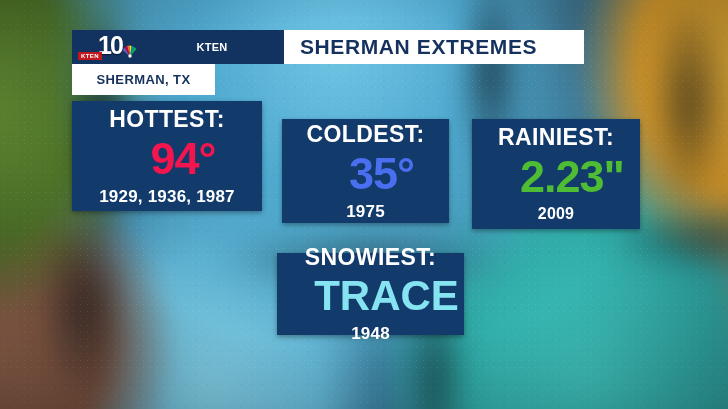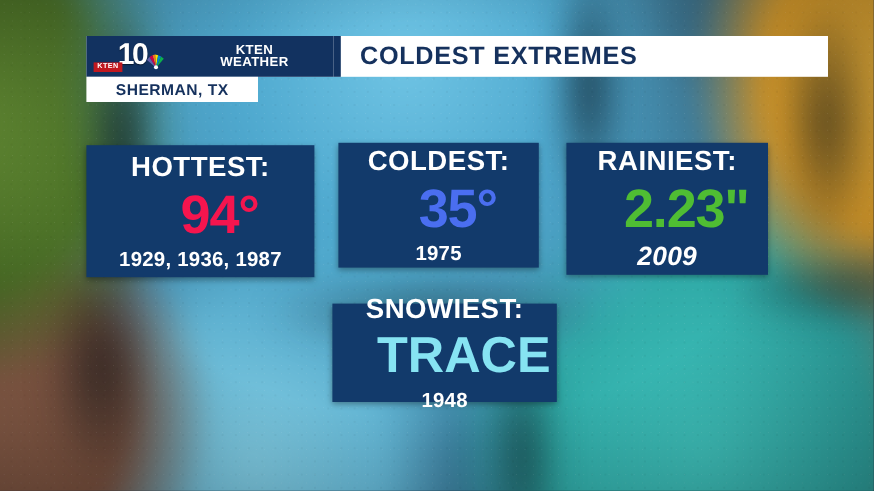--- a/index.html
+++ b/index.html
@@ -59,21 +59,21 @@
     inset:0;
   }
   #bg .vignette {
     position:absolute; inset:0;
     background:radial-gradient(ellipse at 50% 45%, rgba(0,0,0,0) 52%, rgba(0,0,0,.28) 100%);
   }
 
   
   #header {
     position:absolute; left:72px; top:30px;
-    width:618px; height:34px;
+    width:512px; height:34px;
     background:#ffffff;
     z-index:3;
     display:flex; align-items:stretch;
   }
   #logo-block {
     width:206px; height:100%;
     background:#123260;
     display:flex; align-items:center;
     position:relative;
     flex:0 0 auto;
@@ -119,21 +119,21 @@
     display:flex; align-items:center;
     padding-left:16px;
     color:#15315d;
     font-size:21px; font-weight:bold;
     letter-spacing:.6px;
   }
 
   
   #city-strip {
     position:absolute; left:72px; top:64px;
-    width:143px; height:21px;
+    width:143px; height:31px;
     background:#ffffff;
     z-index:3;
     display:flex; align-items:center; justify-content:center;
   }
   #city-strip span {
     color:#15315d; font-size:13px; font-weight:bold; letter-spacing:.4px;
   }
 
   
   .card {
@@ -156,34 +156,34 @@
     letter-spacing:-1px;
     margin-left:32px;
   }
   .card .years {
     color:#ffffff;
     font-weight:bold;
     line-height:1;
     letter-spacing:.2px;
   }
 
-  #card-hottest { left:72px;  top:121px; width:190px; height:110px; }
+  #card-hottest { left:72px;  top:101px; width:190px; height:110px; }
   #card-hottest .label  { font-size:23px; margin-bottom:5px; }
   #card-hottest .value  { font-size:45px; color:#f5154e; margin-bottom:7px; }
   #card-hottest .years  { font-size:17px; }
 
   #card-coldest { left:282px; top:119px; width:167px; height:104px; }
   #card-coldest .label  { font-size:23px; margin-bottom:5px; }
   #card-coldest .value  { font-size:45px; color:#4a6ef0; margin-bottom:7px; }
   #card-coldest .years  { font-size:17px; }
 
   #card-rainiest { left:472px; top:119px; width:168px; height:110px; }
   #card-rainiest .label { font-size:23px; margin-bottom:5px; }
   #card-rainiest .value { font-size:45px; color:#4fbd33; margin-bottom:7px; }
-  #card-rainiest .years { font-size:22px;font-style:italic; }
+  #card-rainiest .years { font-size:16px; }
 
   #card-snowiest { left:277px; top:253px; width:187px; height:82px; }
   #card-snowiest .label { font-size:23px; margin-bottom:6px; }
   #card-snowiest .value { font-size:42px; color:#86e3f2; margin-bottom:8px; letter-spacing:0px; }
   #card-snowiest .years { font-size:17px; }
 </style>
 </head>
 <body>
 
 <div id="bg">
@@ -206,26 +206,25 @@
           <path d="M0,0 L-11,-18 L-6,-21 Z" fill="#cc004c"></path>
           <path d="M0,0 L-15,-13 L-11,-18 Z" fill="#6460aa"></path>
           <path d="M0,0 L3.5,-21 L8.5,-19 Z" fill="#0089d0"></path>
           <path d="M0,0 L8.5,-19 L13,-15 Z" fill="#0db14b"></path>
           <circle cx="0" cy="-1" r="3.4" fill="#ffffff"></circle>
         </g>
       </svg>
     </div>
     <div id="brand-text">
       <div>KTEN</div>
-      <div>WEATHER</div>
     </div>
   </div>
 
   <div id="title-accent"></div>
-  <div id="page-title">COLDEST EXTREMES</div>
+  <div id="page-title">SHERMAN EXTREMES</div>
 </div>
 
 <div id="city-strip">
   <span>SHERMAN, TX</span>
 </div>
 
 <div class="card" id="card-hottest">
   <div class="label">HOTTEST:</div>
   <div class="value">94°</div>
   <div class="years">1929, 1936, 1987</div>

